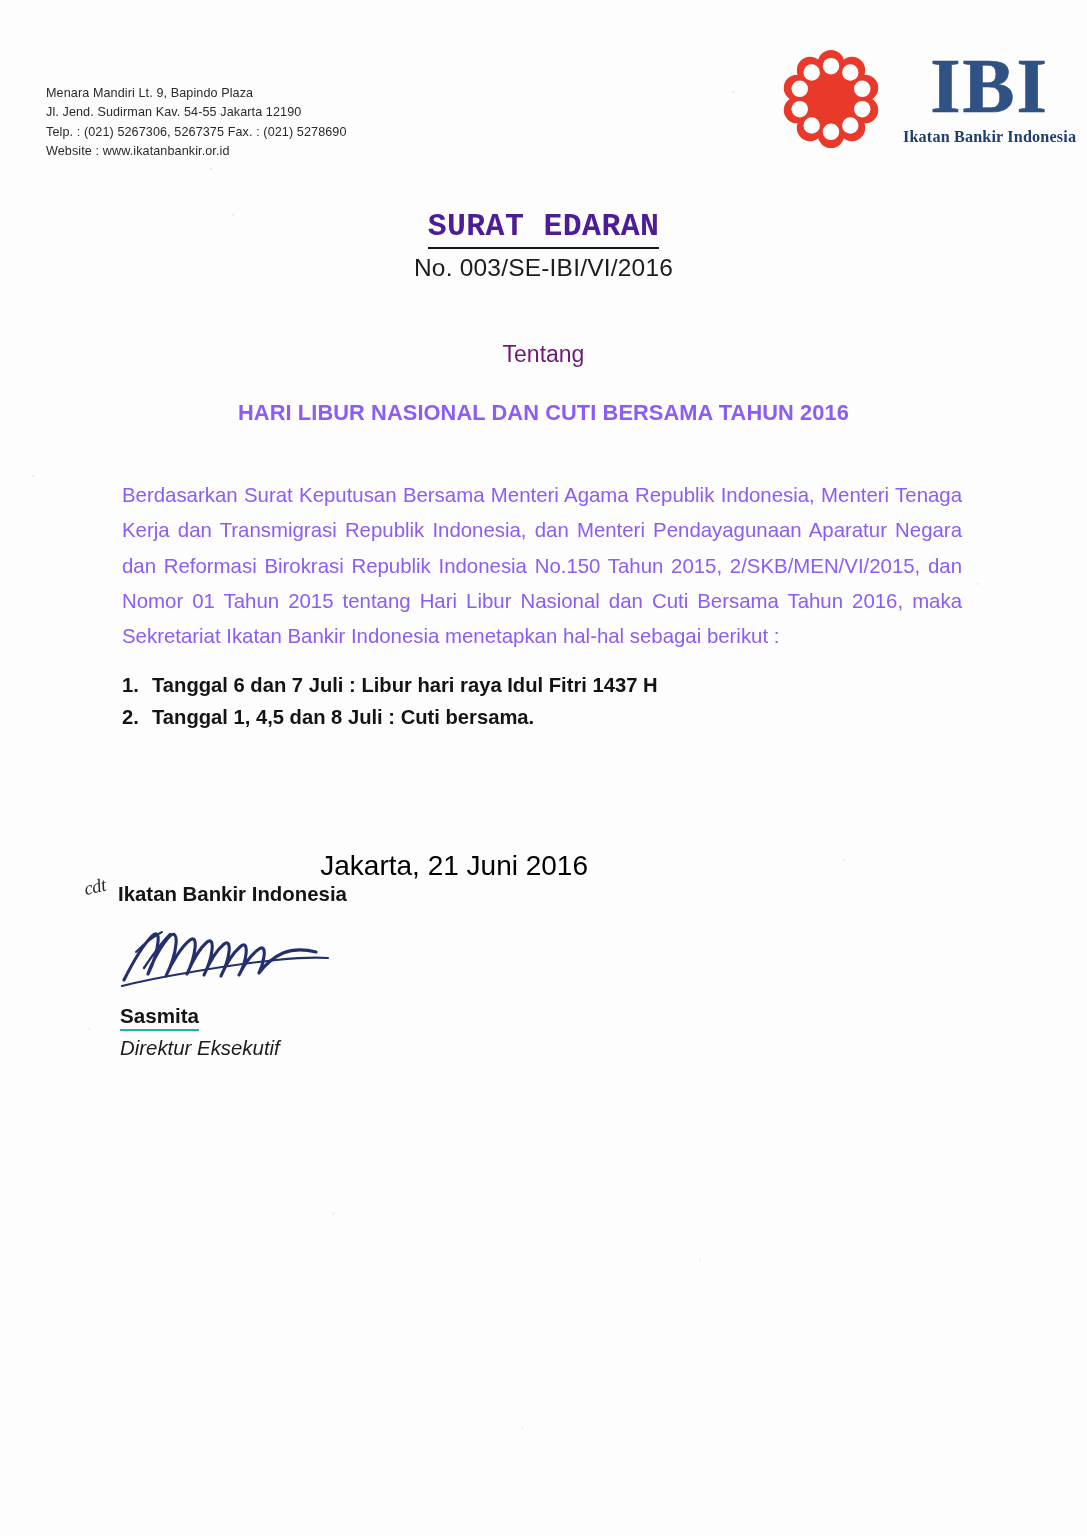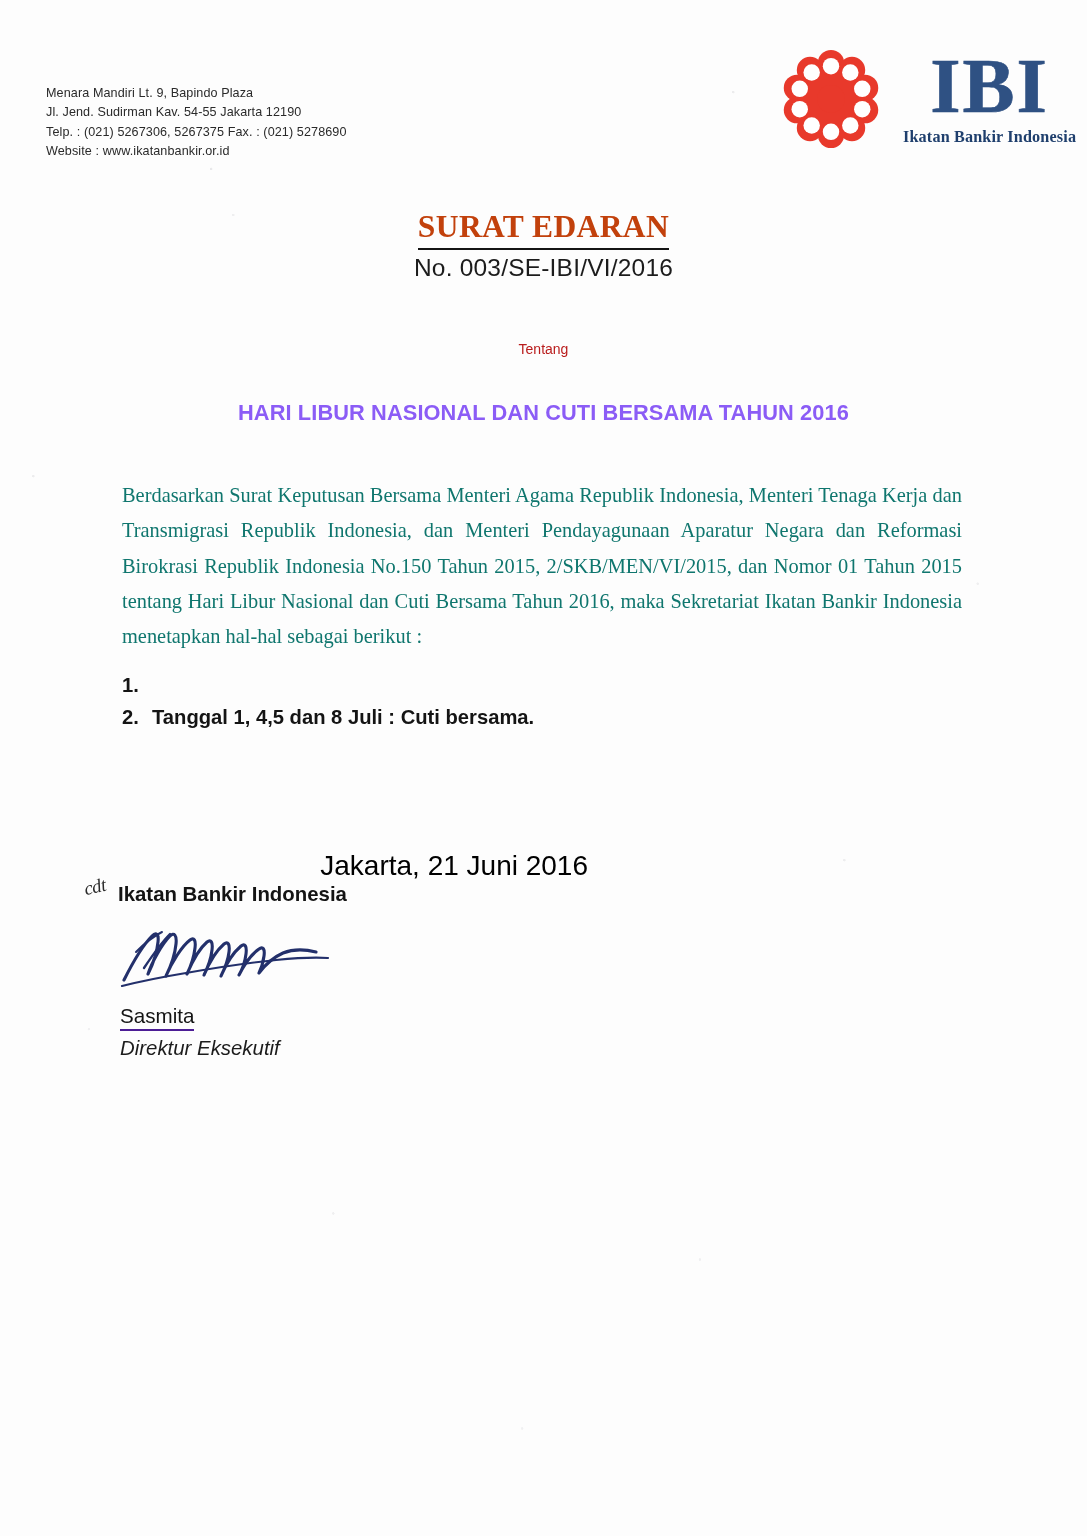--- a/index.html
+++ b/index.html
@@ -101,46 +101,46 @@
   
   #doc-title {
     position: absolute;
     left: 0;
     top: 209px;
     width: 1087px;
     text-align: center;
   }
   #doc-title .t {
     display: inline-block;
-    font-family: Liberation Serif, serif;
+    font-family: Liberation Mono, monospace;
     font-weight: bold;
     font-size: 31.5px;
     letter-spacing: .4px;
-    color: #c2410c;
+    color: #4c1d95;
     border-bottom: 2.2px solid #141414;
     padding-bottom: 3px;
   }
   #doc-number {
     position: absolute;
     left: 0;
     top: 254px;
     width: 1087px;
     text-align: center;
     font-size: 24.5px;
     letter-spacing: .2px;
     color: #1c1c1c;
   }
   #tentang {
     position: absolute;
     left: 0;
     top: 341px;
     width: 1087px;
     text-align: center;
-    font-size: 14px;
-    color: #b91c1c;
+    font-size: 23px;
+    color: #701a75;
   }
   #subject {
     position: absolute;
     left: 0;
     top: 400px;
     width: 1087px;
     text-align: center;
     font-weight: bold;
     font-size: 21.8px;
     letter-spacing: .1px;
@@ -149,22 +149,21 @@
 
   
   #body-para {
     position: absolute;
     left: 122px;
     top: 478px;
     width: 840px;
     font-size: 20.4px;
     line-height: 35.3px;
     text-align: justify;
-    color: #0f766e;
-    font-family: Liberation Serif, serif;
+    color: #8b5cf6;
   }
   #decision-list {
     position: absolute;
     left: 122px;
     top: 670px;
     width: 840px;
   }
   .li {
     display: flex;
     font-weight: bold;
@@ -219,24 +218,24 @@
     position: absolute;
     left: 0px;
     top: 64px;
     width: 250px;
     height: 72px;
   }
   .sign-name {
     position: absolute;
     left: 2px;
     top: 152px;
-    font-weight: normal;
+    font-weight: bold;
     font-size: 20.6px;
     color: #141414;
-    border-bottom: 2px solid #4c1d95;
+    border-bottom: 2px solid #14b8a6;
     padding-bottom: 1px;
   }
   .sign-role {
     position: absolute;
     left: 2px;
     top: 185px;
     font-size: 20.4px;
     color: #1c1c1c;
     font-style: italic;
   }
@@ -295,20 +294,21 @@
   </div>
   <div id="doc-number">No. 003/SE-IBI/VI/2016</div>
   <div id="tentang">Tentang</div>
   <div id="subject">HARI LIBUR NASIONAL DAN CUTI BERSAMA TAHUN 2016</div>
 
   <div id="body-para">Berdasarkan Surat Keputusan Bersama Menteri Agama Republik Indonesia, Menteri Tenaga Kerja dan Transmigrasi Republik Indonesia, dan Menteri Pendayagunaan Aparatur Negara dan Reformasi Birokrasi Republik Indonesia No.150 Tahun 2015, 2/SKB/MEN/VI/2015, dan Nomor 01 Tahun 2015 tentang Hari Libur Nasional dan Cuti Bersama Tahun 2016, maka Sekretariat Ikatan Bankir Indonesia menetapkan hal-hal sebagai berikut :</div>
 
   <div id="decision-list">
     <div class="li">
       <span class="num">1.</span>
+      <span>Tanggal 6 dan 7 Juli : Libur hari raya Idul Fitri 1437 H</span>
     </div>
     <div class="li">
       <span class="num">2.</span>
       <span>Tanggal 1, 4,5 dan 8 Juli : Cuti bersama.</span>
     </div>
   </div>
 
 
   <div id="sign-block">
     <div id="cdt-mark">cdt</div>

